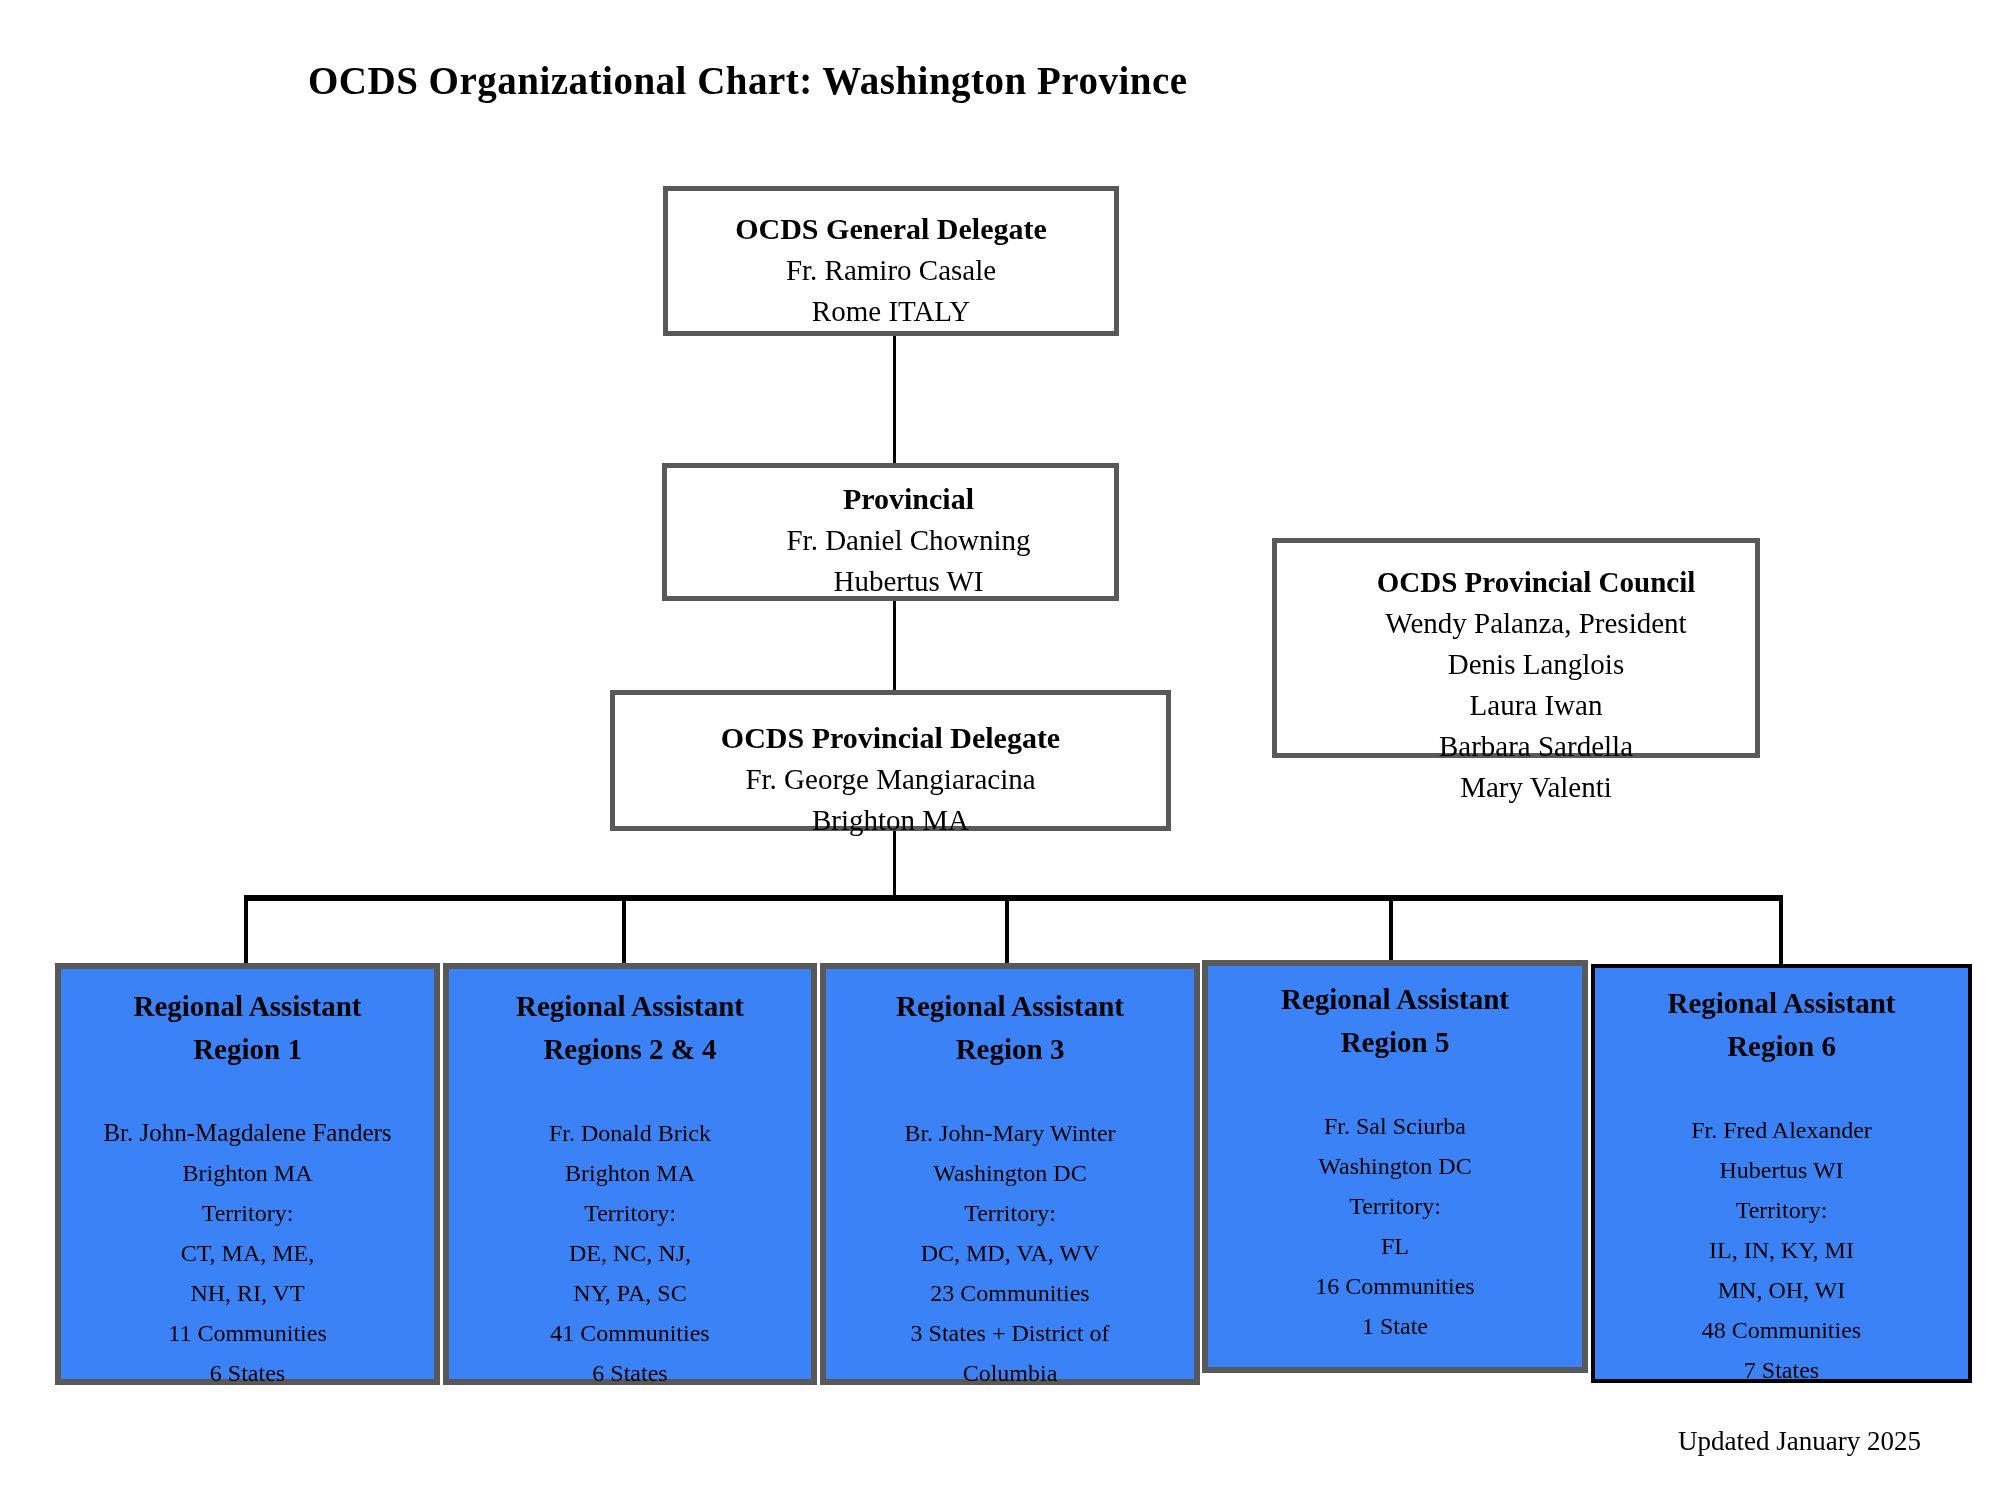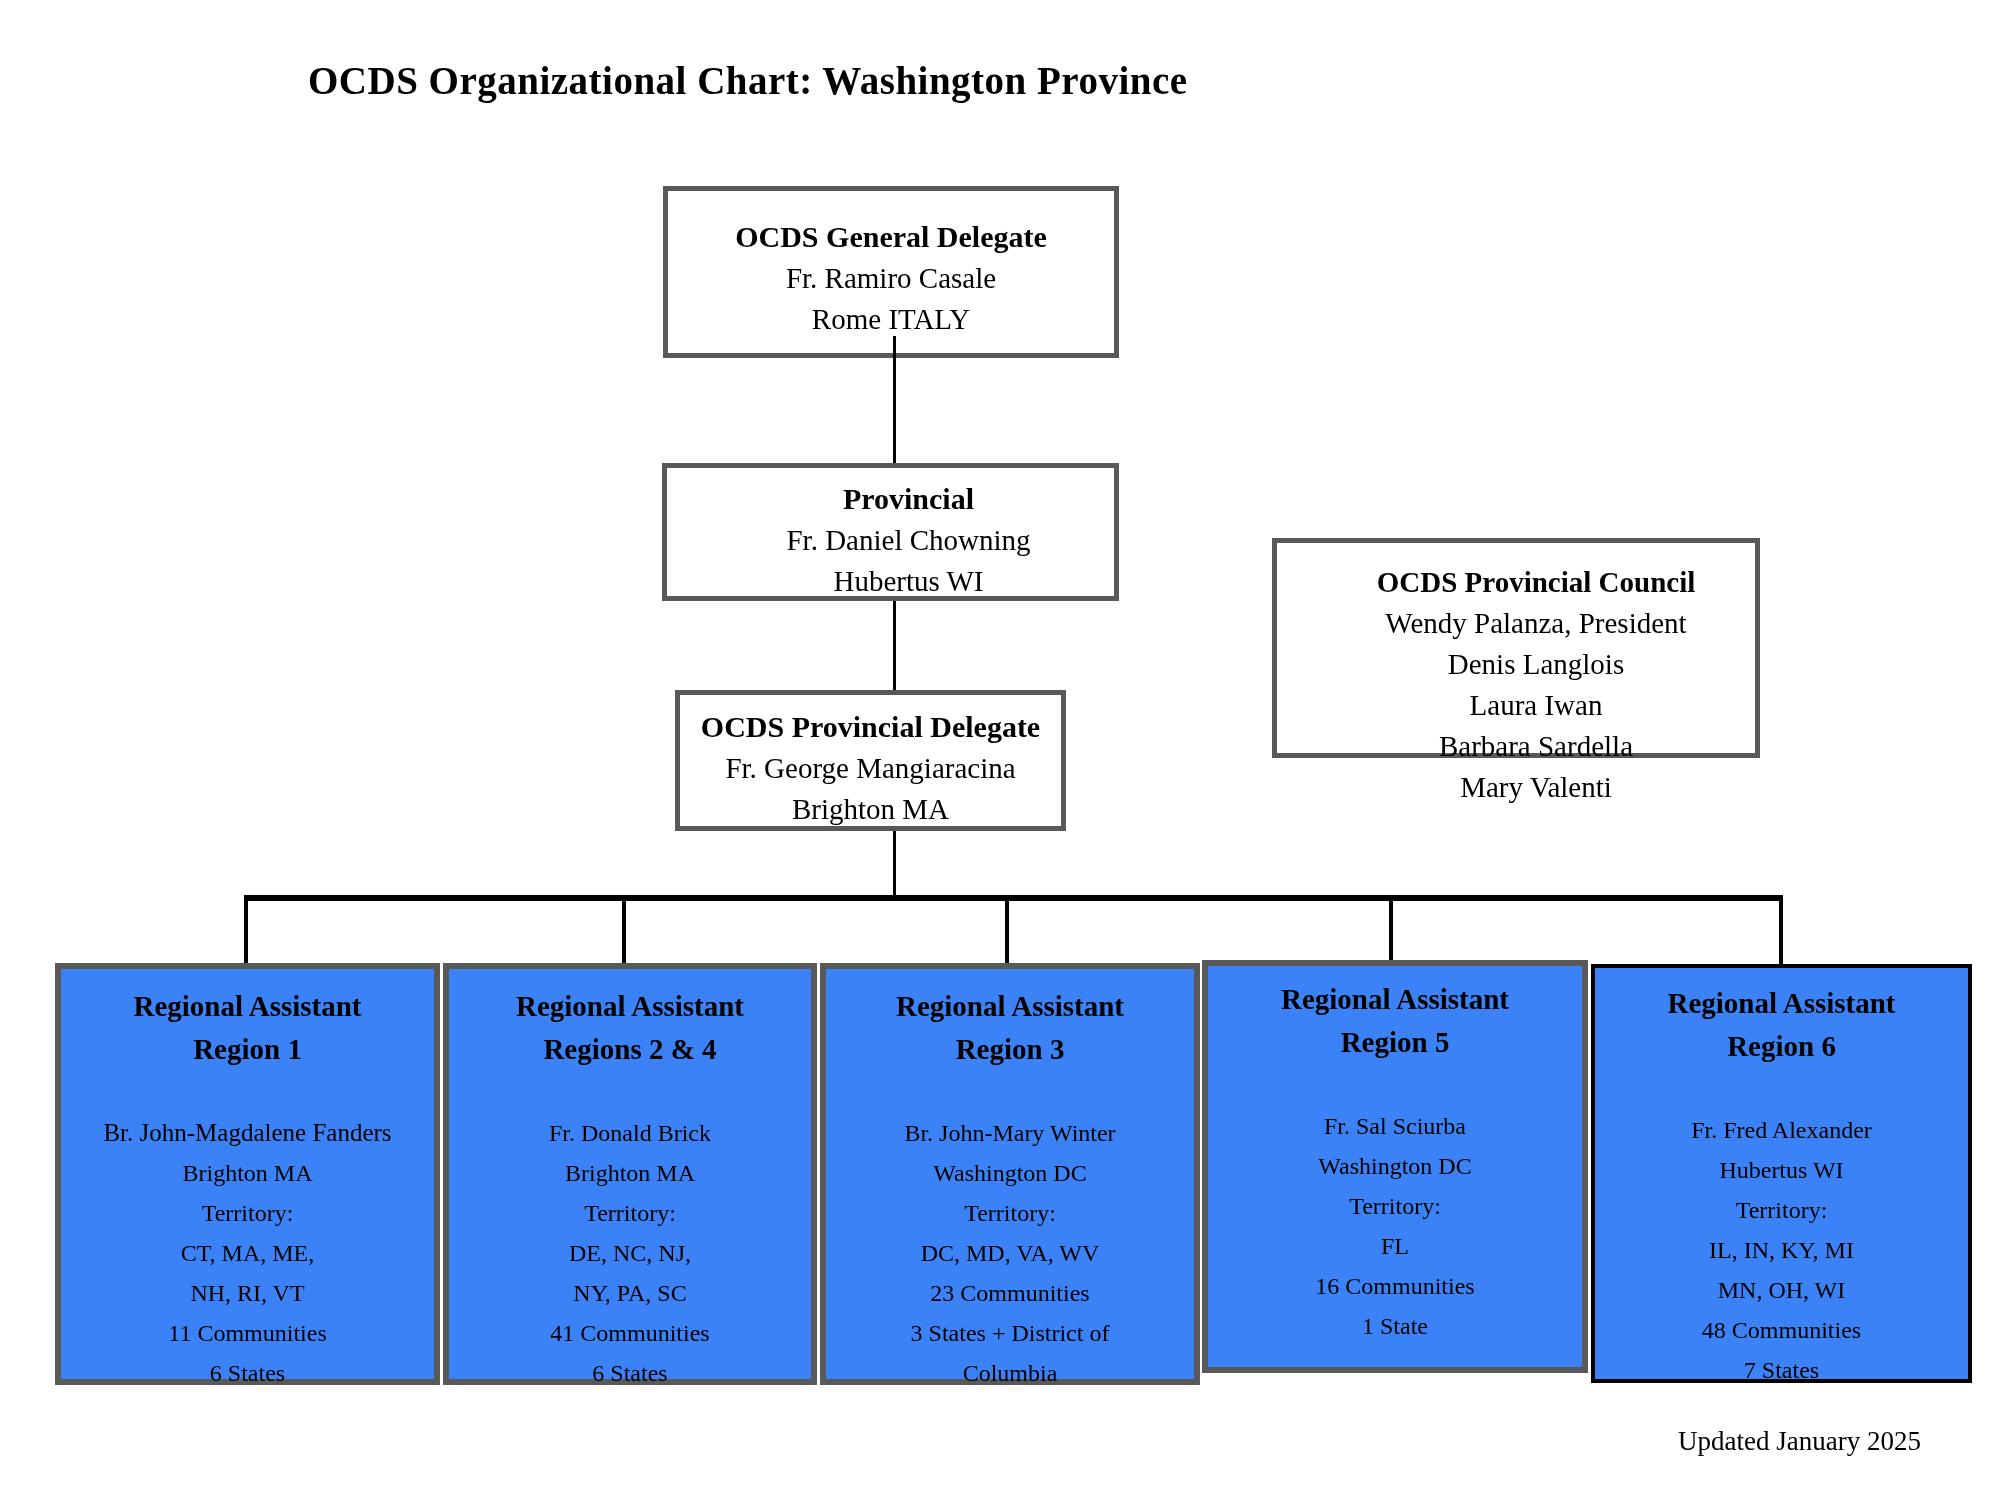--- a/index.html
+++ b/index.html
@@ -36,23 +36,23 @@
   .box .heading {
     font-weight: bold;
     font-size: 30px;
     line-height: 42px;
   }
   .box .line {
     font-size: 29px;
     line-height: 41px;
   }
   
-  .box-general   { left: 663px; top: 186px; width: 456px; height: 172px; padding-top: 25px; }
+  .box-general   { left: 663px; top: 186px; width: 456px; height: 150px; padding-top: 17px; }
   .box-provincial{ left: 662px; top: 463px; width: 457px; height: 138px; padding-top: 10px; padding-left: 36px; }
-  .box-delegate  { left: 675px; top: 690px; width: 391px; height: 141px; padding-top: 11px; }
+  .box-delegate  { left: 610px; top: 690px; width: 561px; height: 141px; padding-top: 22px; }
   .box-council   { left: 1272px; top: 538px; width: 488px; height: 220px; padding-top: 18px; padding-left: 40px; }
   .box-council .heading { font-size: 29px; line-height: 42px; }
   .box-council .line    { font-size: 29px; line-height: 41px; }
 
   
   .conn {
     position: absolute;
     background: #000000;
   }
   .conn-v { width: 3px; }

